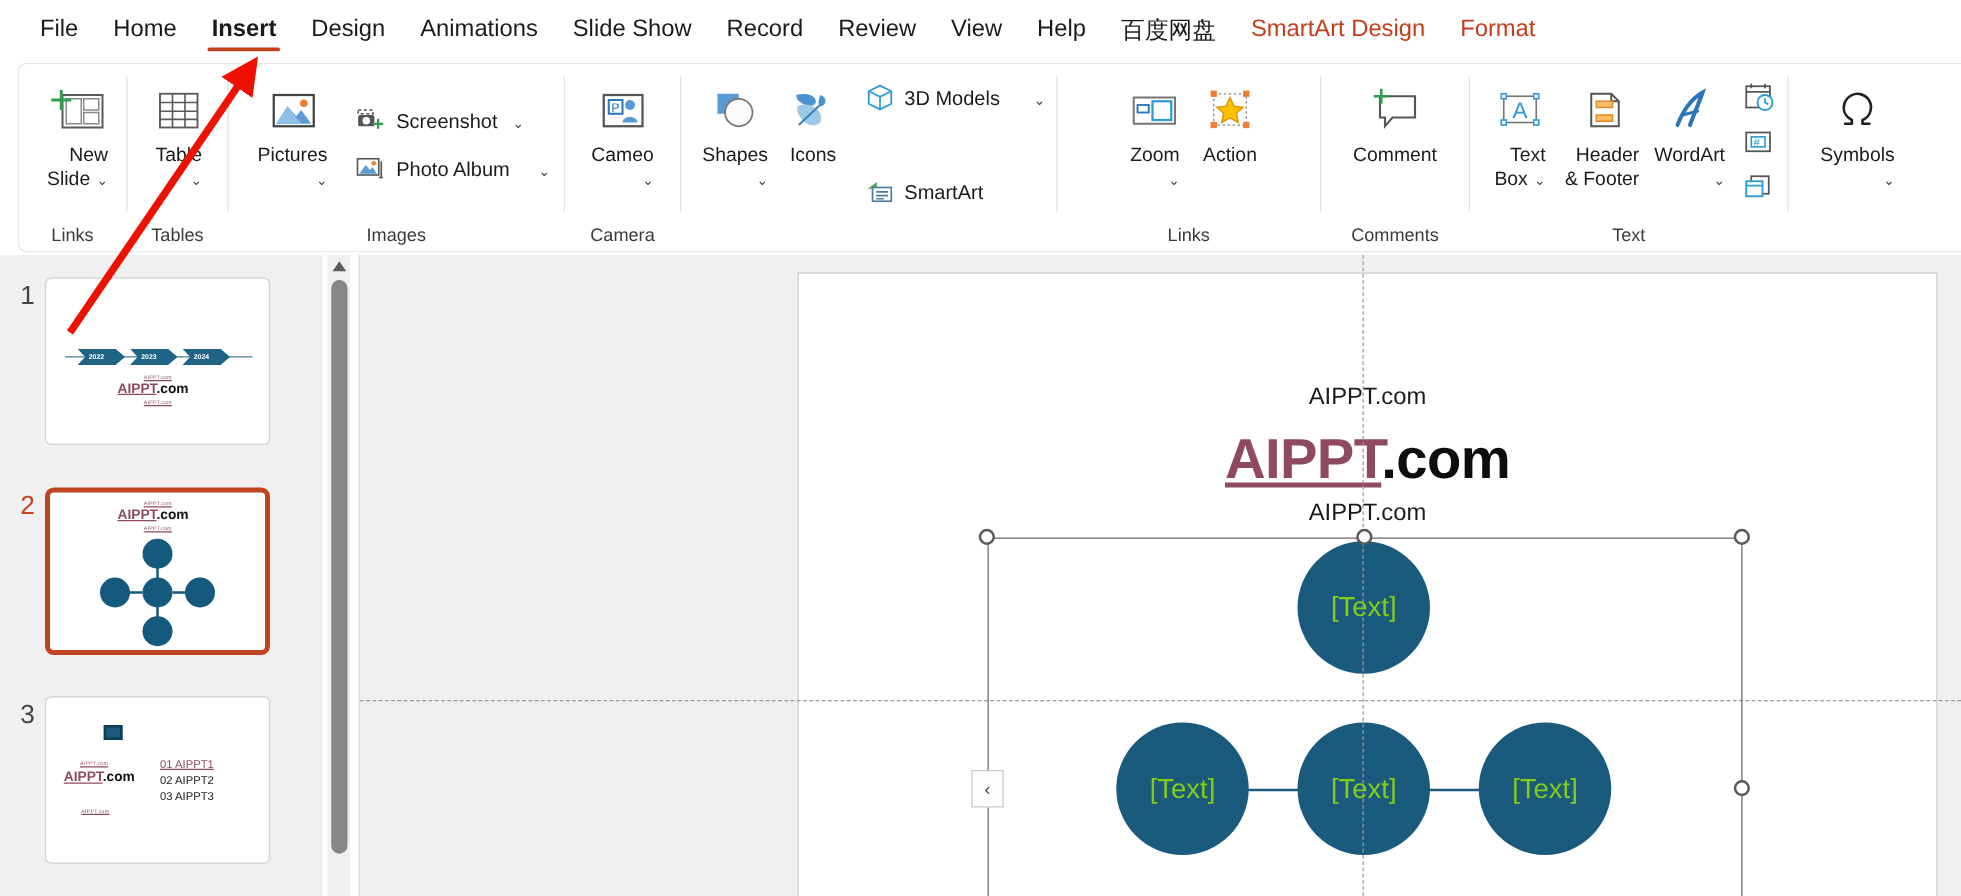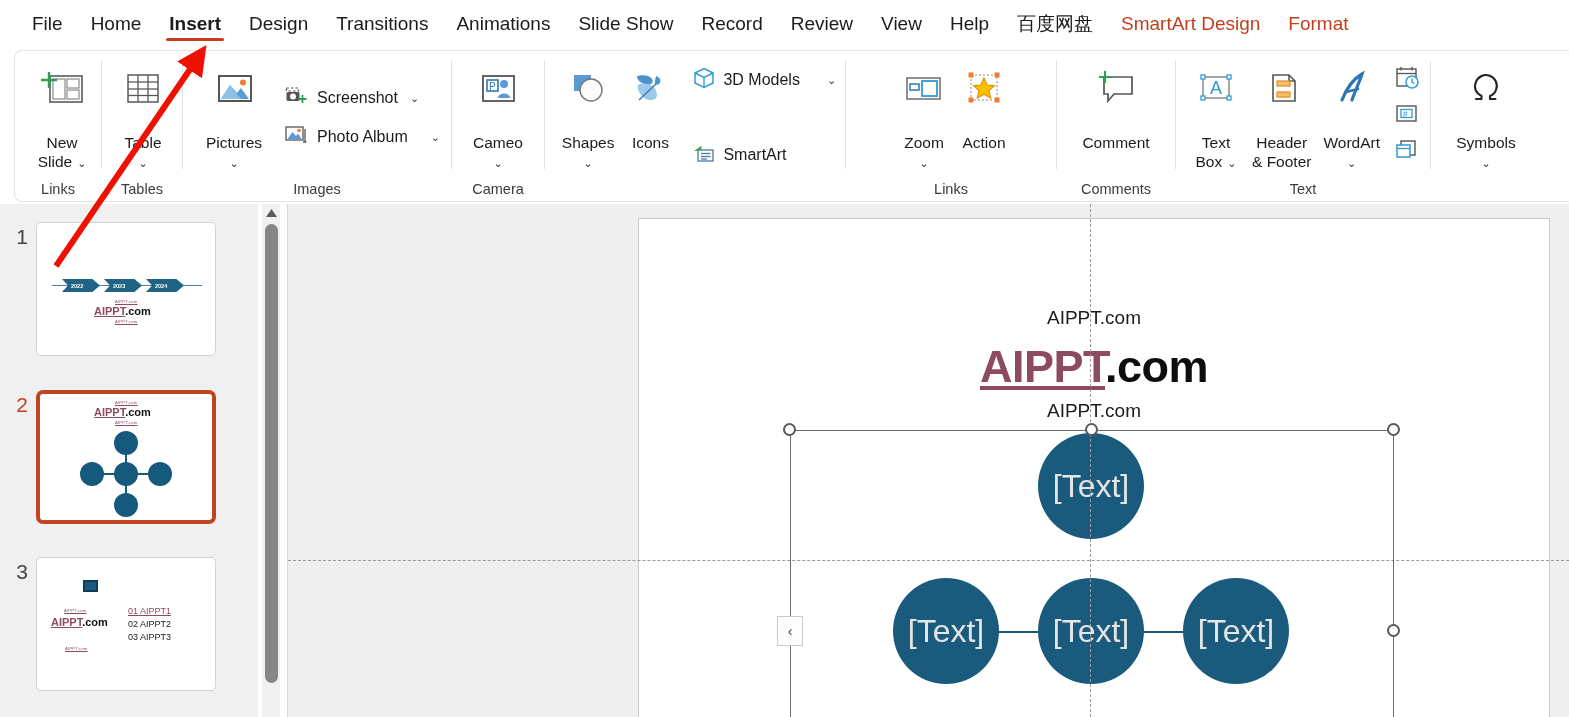--- a/index.html
+++ b/index.html
@@ -51,22 +51,22 @@
   }
   .gdiv { width:1px; background:#e0e0e0; margin:10px 0 32px 0; align-self:stretch; }
 
   
   .bigbtn {
     width:auto; min-width:58px; padding:2px 6px; display:flex; flex-direction:column;
     align-items:center; cursor:default;
   }
   .bigbtn .ic { height:50px; display:flex; align-items:center; justify-content:center; }
   .bigbtn .lb {
-    font-size:15.5px; color:#1b1b1b; text-align:center; line-height:19px;
-    margin-top:20px; white-space:nowrap;
+    font-size:15.5px; color:#1b1b1b; text-align:right; line-height:19px;
+    margin-top:2px; white-space:nowrap;
   }
   .caret { font-size:11px; color:#333; line-height:10px; }
   .caret-inline { font-size:11px; color:#333; margin-left:5px; }
 
   
   .smallbtn {
     display:flex; align-items:center; gap:7px; height:34px;
     padding:0 4px; cursor:default; white-space:nowrap;
   }
   .smallbtn .lb { font-size:16px; color:#1b1b1b; }
@@ -132,21 +132,21 @@
     position:absolute; width:100%; text-align:center; white-space:nowrap;
     font-size:45px; font-weight:700; letter-spacing:-0.5px;
   }
   .s-logo .p { color:#8e4a63; text-decoration:underline; text-underline-offset:4px; }
   .s-logo .d { color:#0d0d0d; }
 
   
   .sa-circle {
     position:absolute; border-radius:50%; background:#1a5b7d;
     display:flex; align-items:center; justify-content:center;
-    color:#e5e5e5; font-size:32px; font-family:"Liberation Sans",sans-serif;
+    color:#84cc16; font-size:22px; font-family:"Liberation Sans",sans-serif;
   }
   .sa-conn { position:absolute; background:#1a5b7d; height:2px; }
 
   
   .selframe {
     position:absolute; border:1px solid #6b6b6b;
   }
   .handle {
     position:absolute; width:13px; height:13px; border-radius:50%;
     background:#ffffff; border:2.5px solid #5a5a5a; box-sizing:border-box;
@@ -170,23 +170,20 @@
         <span>File</span>
       </div>
     <div class="tab">
         <span>Home</span>
       </div>
     <div class="tab active">
         <span>Insert</span>
       </div>
     <div class="tab">
         <span>Design</span>
-      </div>
-    <div class="tab">
-        <span>Transitions</span>
       </div>
     <div class="tab">
         <span>Animations</span>
       </div>
     <div class="tab">
         <span>Slide Show</span>
       </div>
     <div class="tab">
         <span>Record</span>
       </div>

